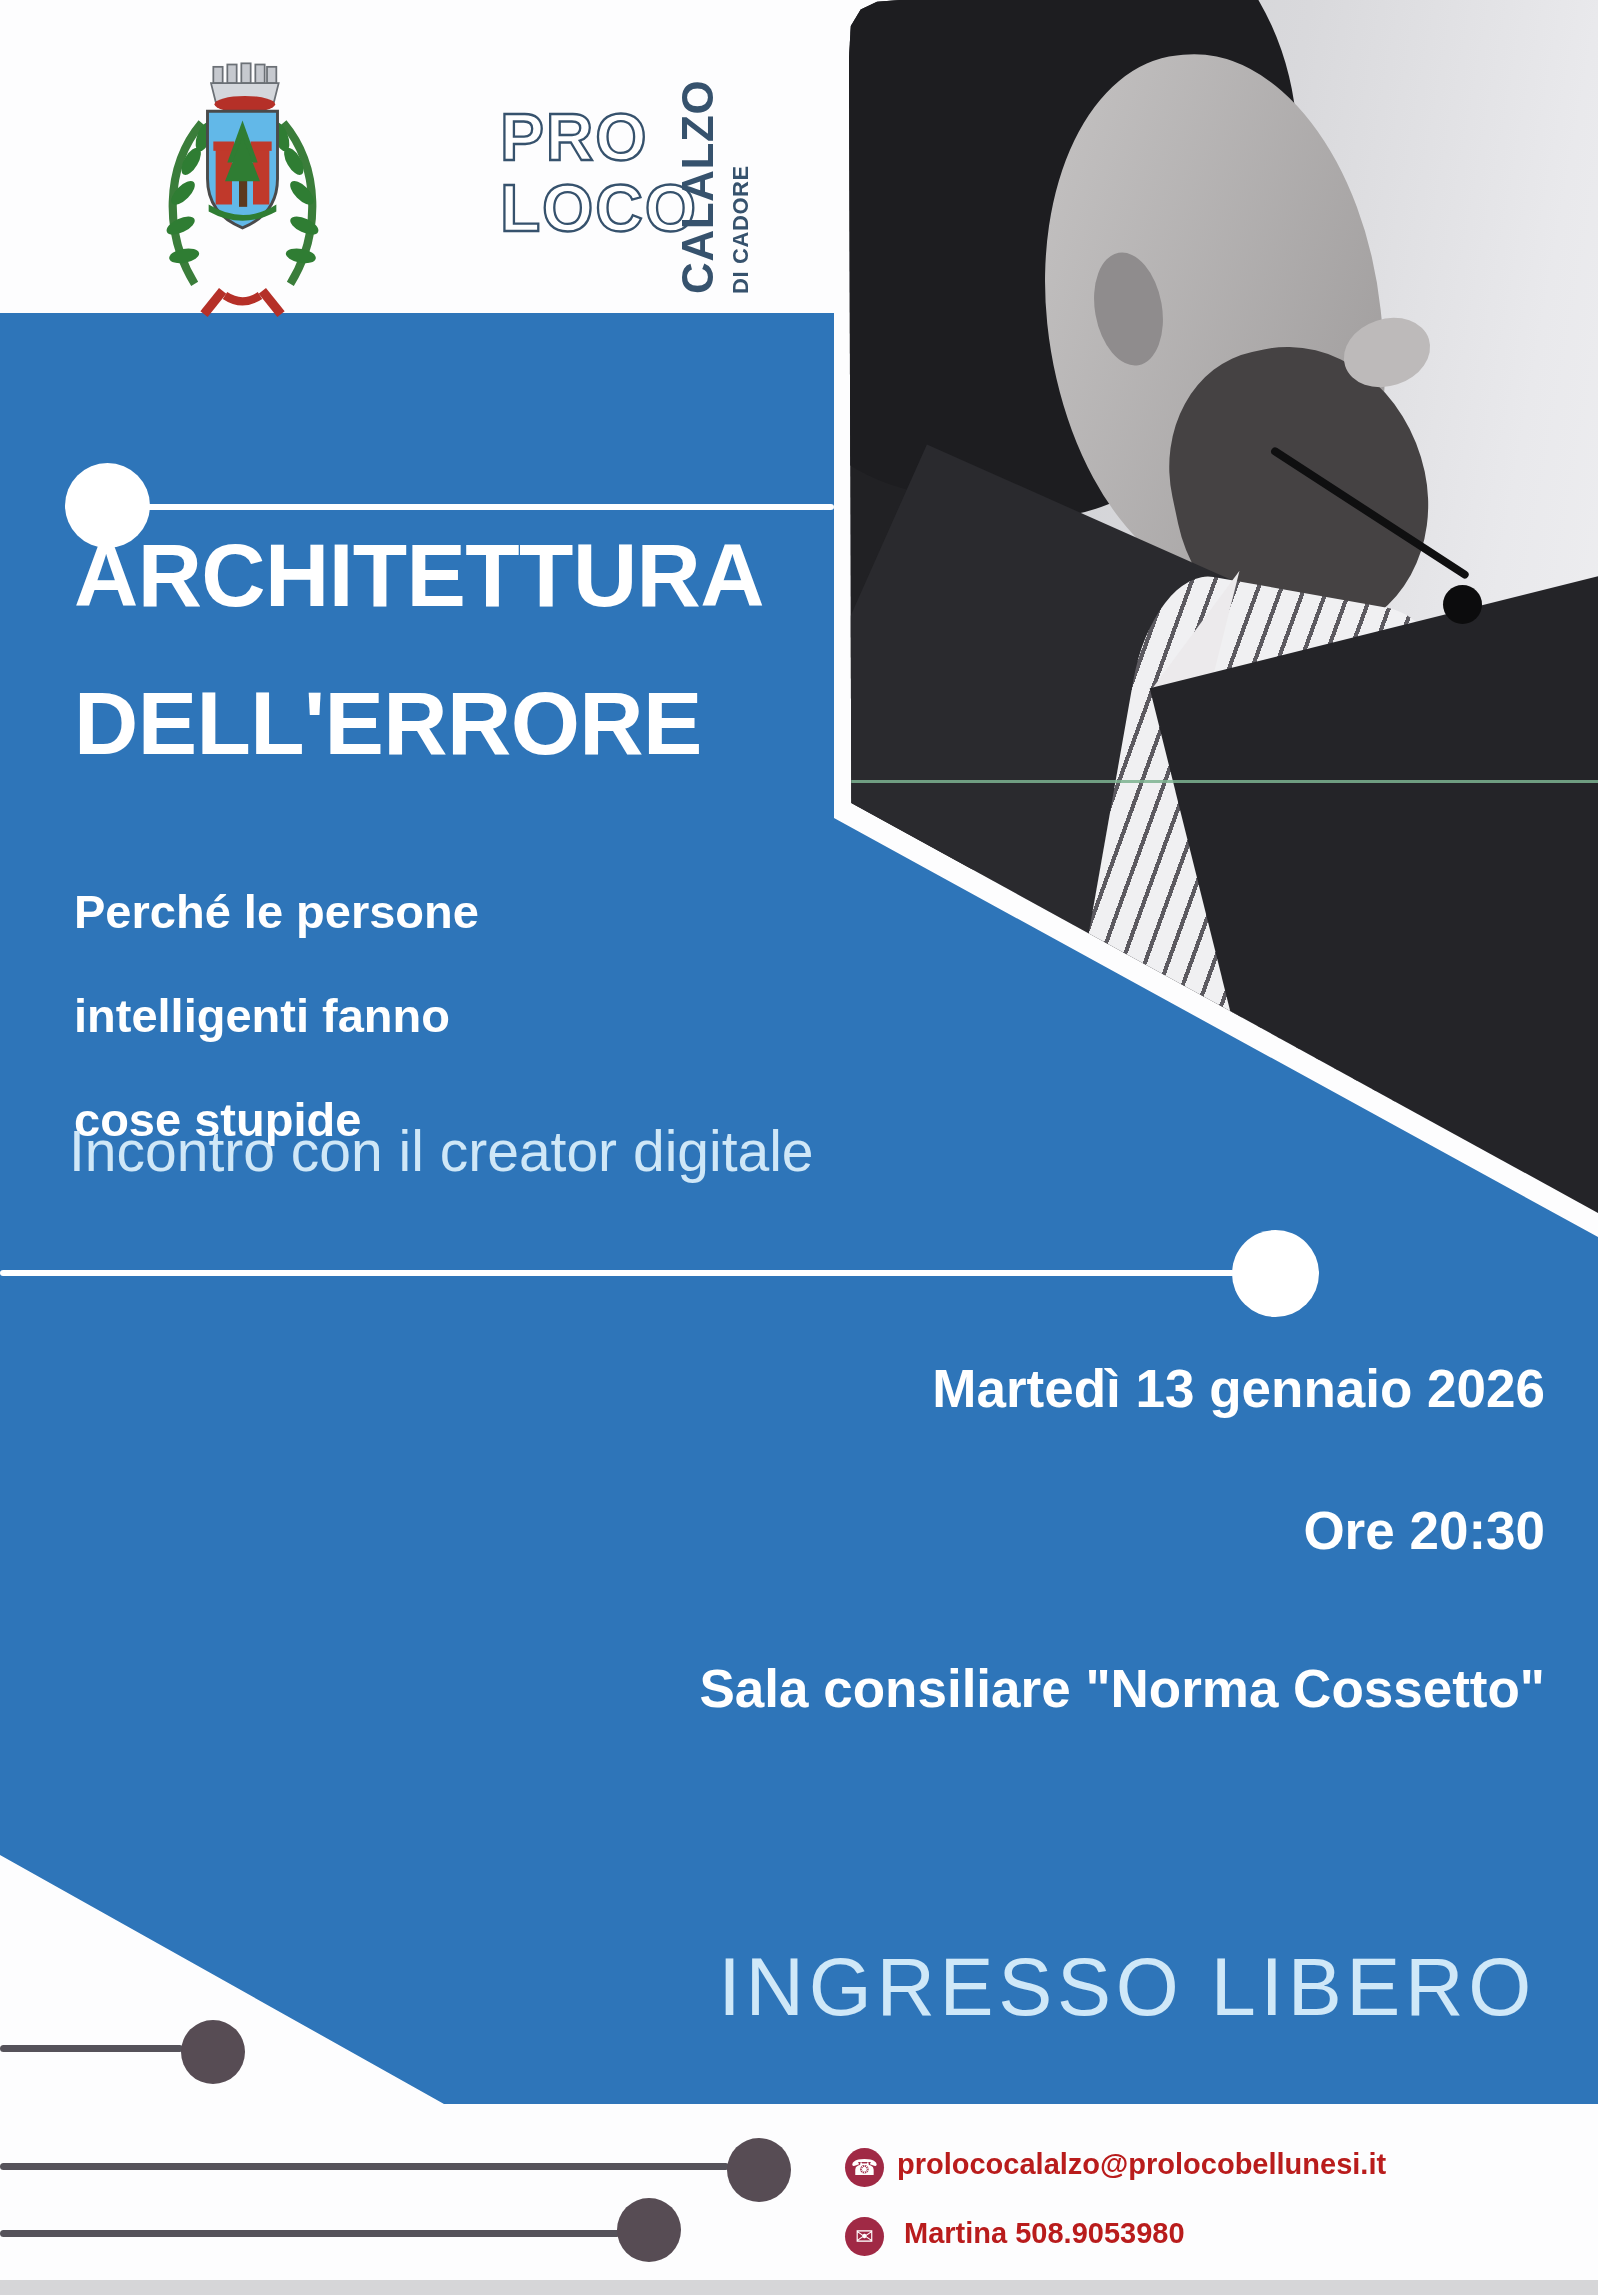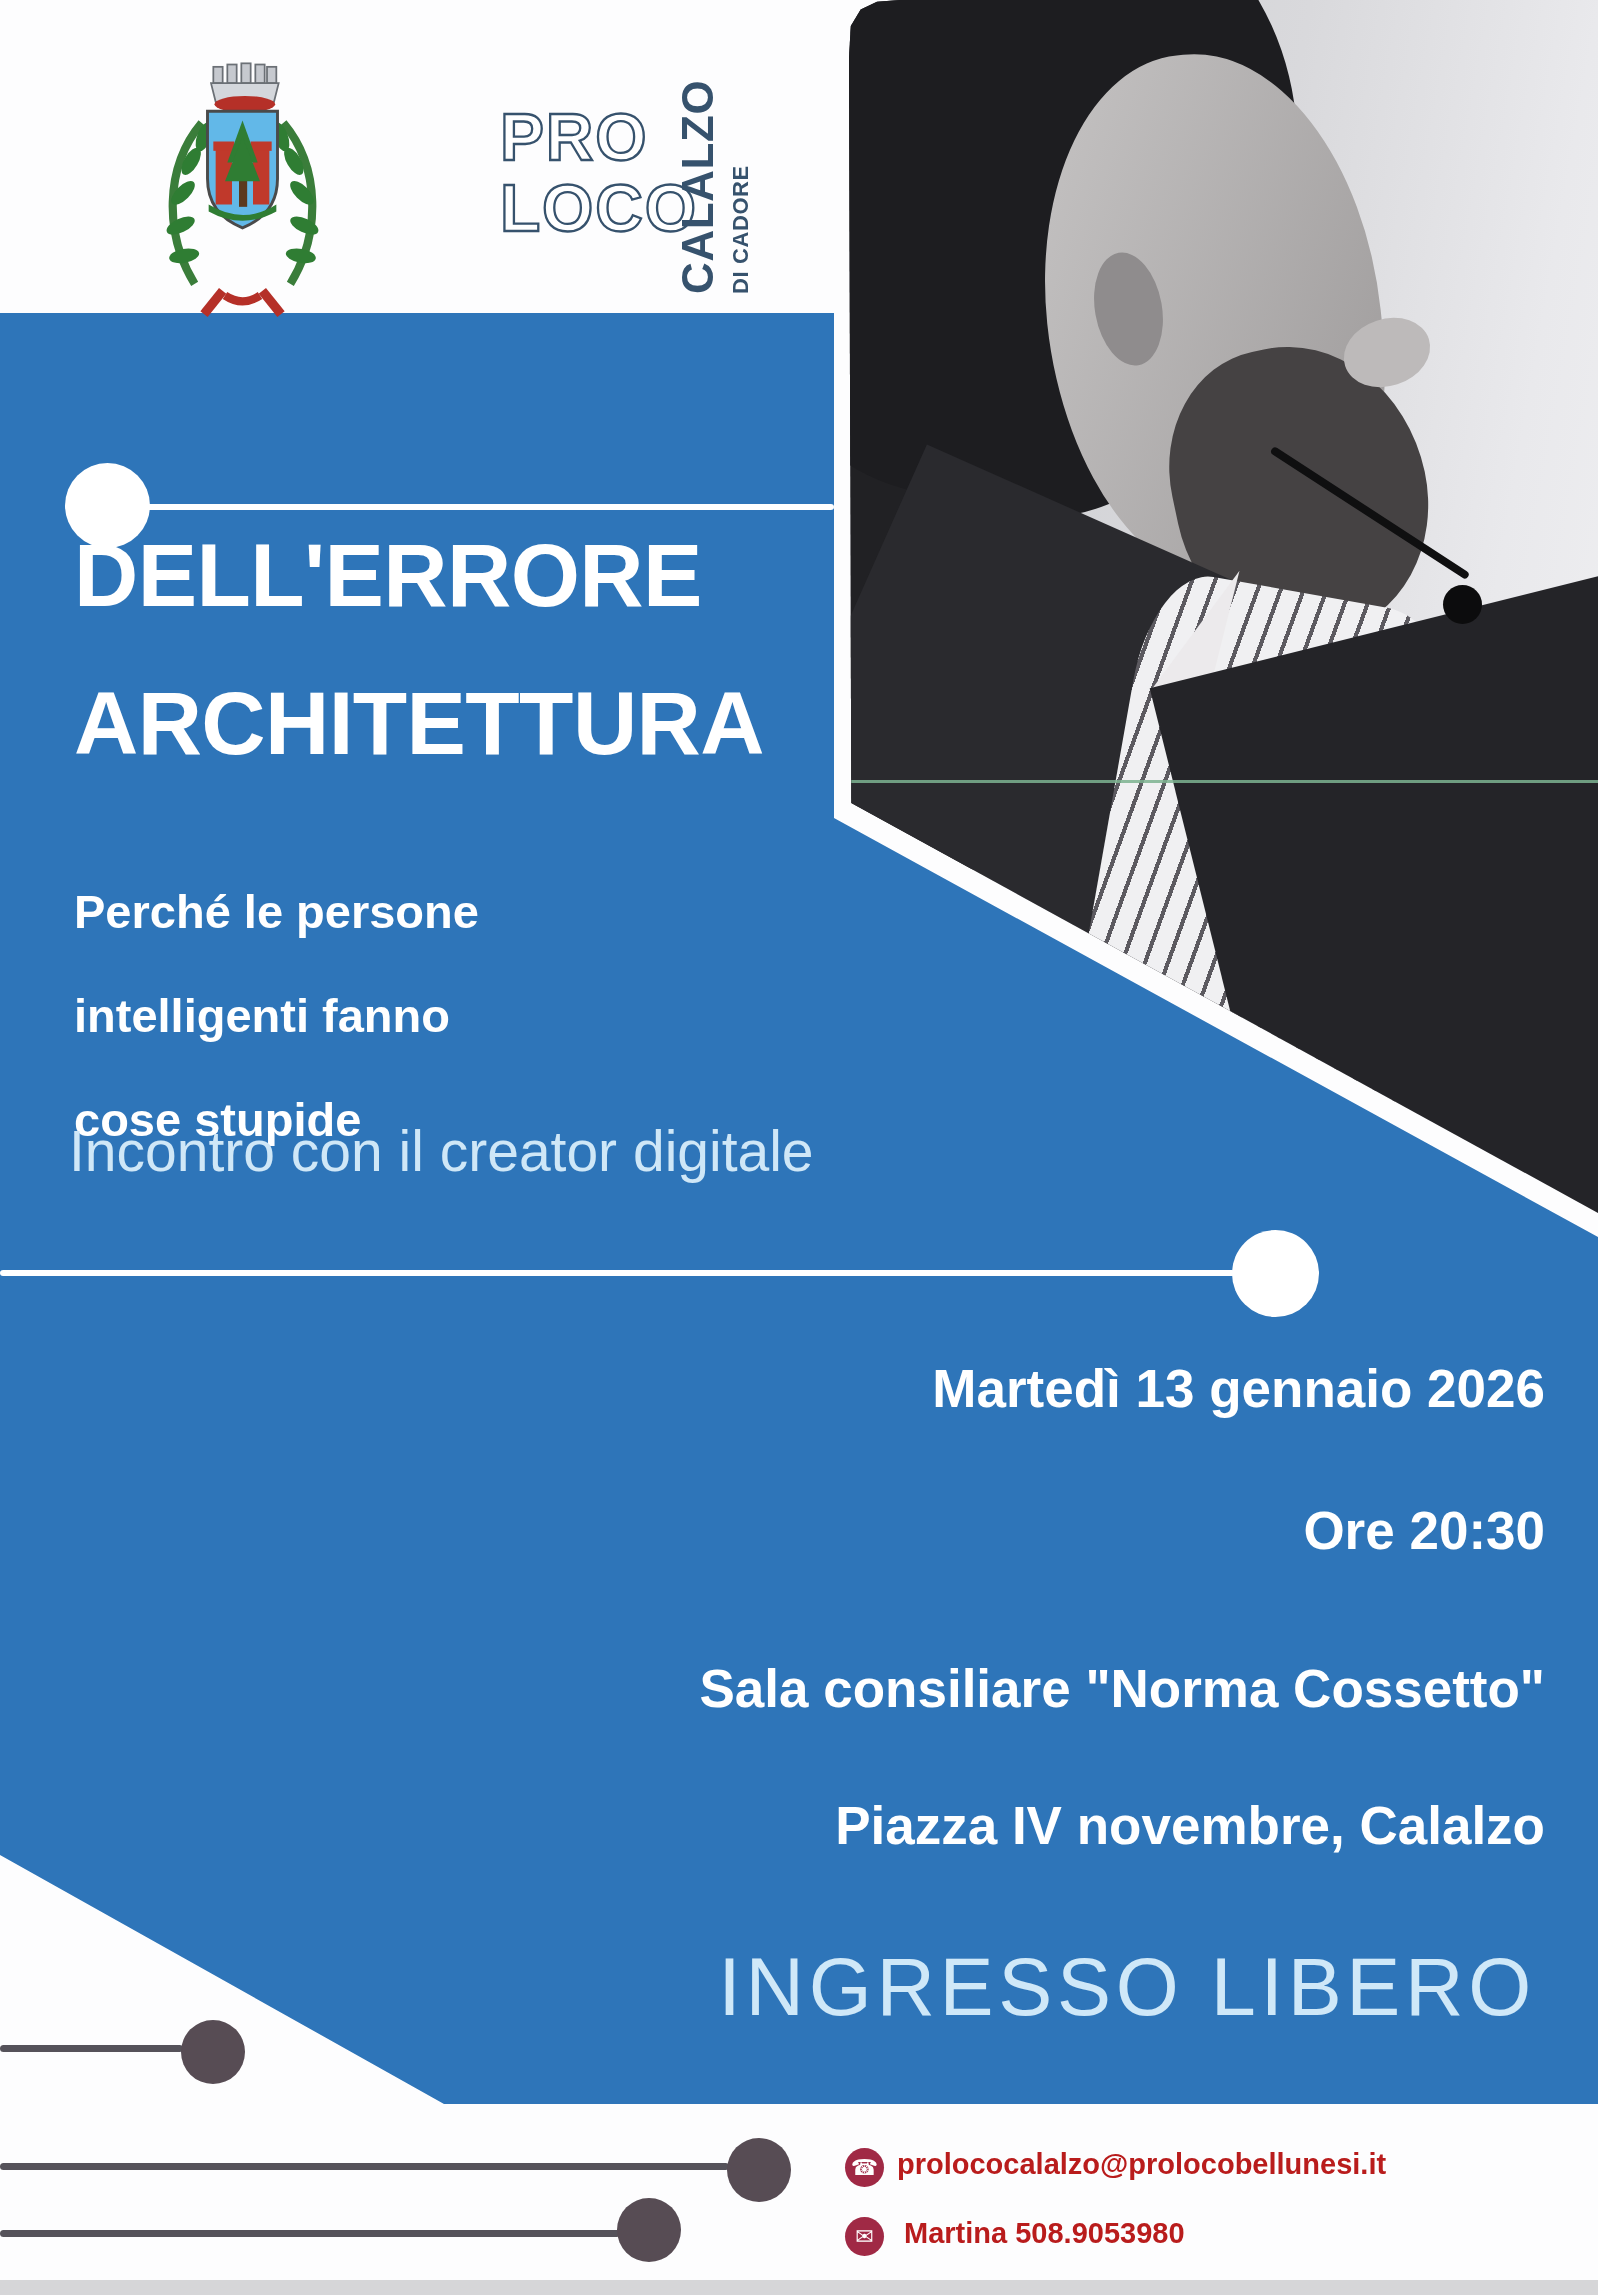--- a/index.html
+++ b/index.html
@@ -155,38 +155,37 @@
   </svg>
 
   <div id="prologo">
     <div>PRO</div>
     <div>LOCO</div>
   </div>
   <div class="vtext" id="vcalalzo">CALALZO</div>
   <div class="vtext" id="vcadore">DI CADORE</div>
 
   <div id="title">
+    <div>ARCHITETTURA</div>
     <div>DELL'ERRORE</div>
-    <div>ARCHITETTURA</div>
   </div>
 
   <div id="subtitle">
     <div>Perché le persone</div>
     <div>intelligenti fanno</div>
     <div>cose stupide</div>
   </div>
 
   <div id="intro">
     <div>Incontro con il creator digitale</div>
   </div>
 
   <div class="evline" id="ev-date">Martedì 13 gennaio 2026</div>
   <div class="evline" id="ev-time">Ore 20:30</div>
   <div class="evline" id="ev-venue">Sala consiliare "Norma Cossetto"</div>
-  <div class="evline" id="ev-address">Piazza IV novembre, Calalzo</div>
   <div id="ev-admission">INGRESSO LIBERO</div>
 
   <div class="gline" id="glineA"></div>
   <div class="gdot" id="gdotA"></div>
   <div class="gline" id="glineB"></div>
   <div class="gdot" id="gdotB"></div>
   <div class="gline" id="glineC"></div>
   <div class="gdot" id="gdotC"></div>
 
   <div class="cicon" id="icon-phone">

